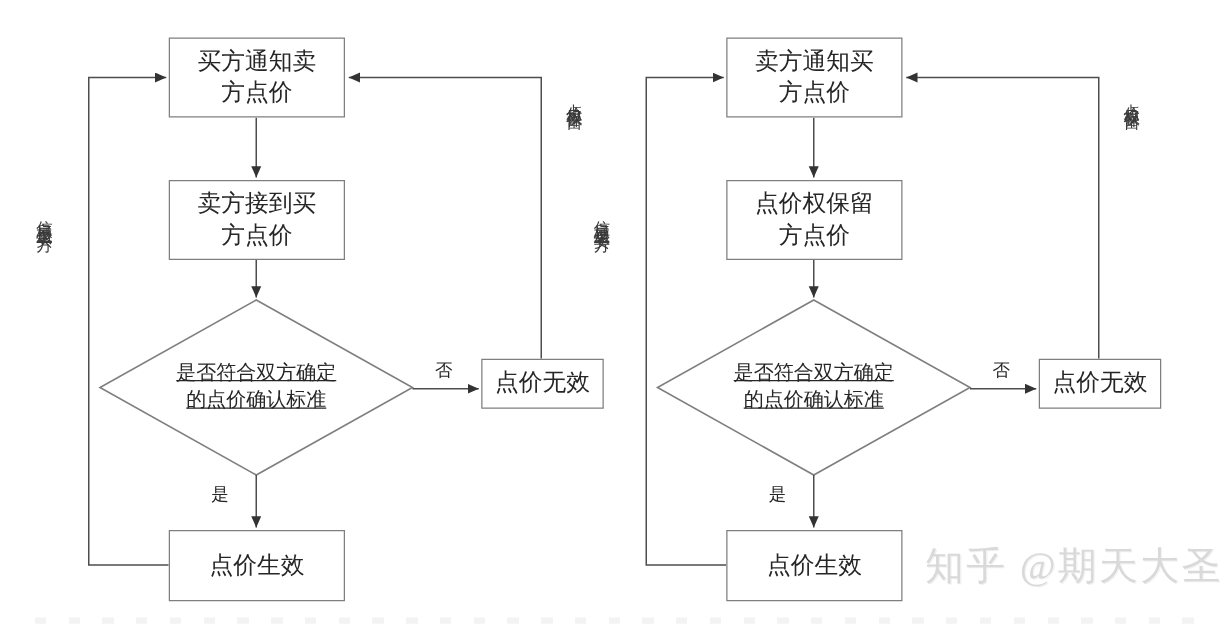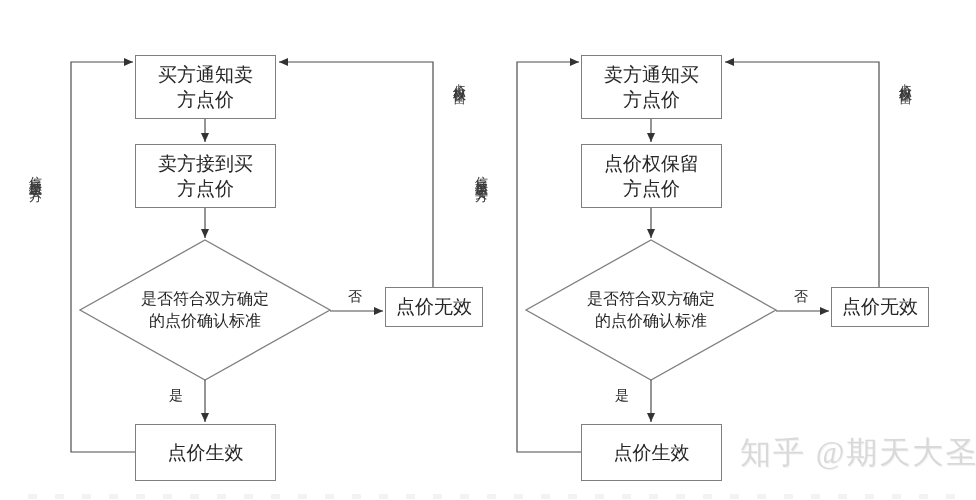--- a/index.html
+++ b/index.html
@@ -11,27 +11,27 @@
   #chart-left{left:0;}
   #chart-right{left:446px;}
   svg.wires{position:absolute;left:0;top:0;}
   .wire{fill:none;stroke:#4d4d4d;stroke-width:1.2;}
   .diamond{fill:#ffffff;stroke:#7f7f7f;stroke-width:1.3;}
   .box{
     position:absolute;box-sizing:border-box;background:#ffffff;
     border:1.5px solid #7f7f7f;display:flex;align-items:center;justify-content:center;
     text-align:center;font-size:19px;line-height:1.32;white-space:pre-line;color:#262626;
   }
-  .b-notify{left:135px;top:30px;width:141px;height:64px;margin-top:25px;}
+  .b-notify{left:135px;top:30px;width:141px;height:64px;}
   .b-receive{left:135px;top:144px;width:141px;height:64px;}
   .b-effective{left:135px;top:424px;width:141px;height:57px;}
   .b-invalid{left:385px;top:287px;width:98px;height:40px;}
   .decision-text{
     position:absolute;left:110px;top:288px;width:190px;text-align:center;
-    font-size:16px;line-height:1.4;white-space:pre-line;color:#262626;
+    font-size:16px;line-height:1.4;white-space:pre-line;color:#262626;text-decoration:underline;
   }
   .edge-label{position:absolute;font-size:14px;color:#262626;}
   .yes{left:162px;top:387px;width:28px;text-align:center;}
   .no{left:341px;top:288px;width:28px;text-align:center;}
   .vlabel{
     position:absolute;writing-mode:vertical-rl;text-orientation:upright;
     font-size:13px;letter-spacing:2px;color:#3a3a3a;
   }
   .feedback{left:26px;top:166px;}
   .reserve{left:450px;top:73px;}

